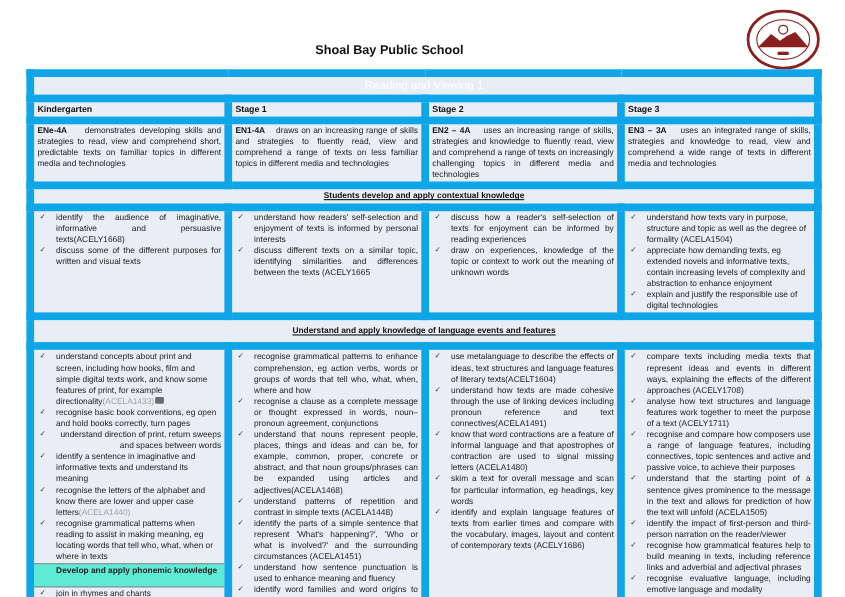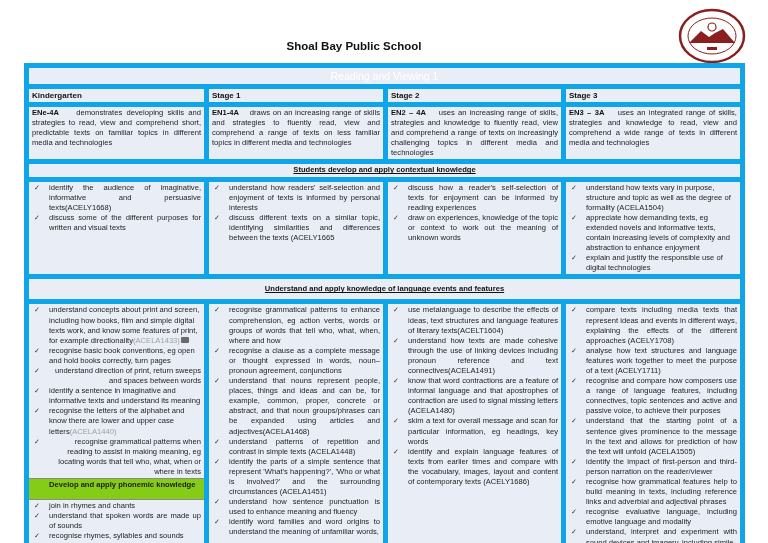--- a/index.html
+++ b/index.html
@@ -13,21 +13,21 @@
   }
   .logo {
     position: absolute; left: 677px; top: 7px; width: 70px; height: 58px;
   }
   table.curr {
     position: absolute; left: 24px; top: 63px; width: 716px;
     border-collapse: collapse; table-layout: fixed;
     font-size: 7.6px; line-height: 10.1px;
   }
   table.curr td {
-    border: 5px solid #0ea5e9; vertical-align: top; padding: 1px 3px;
+    border: 7px solid #0ea5e9; vertical-align: top; padding: 1px 3px;
     background: #e9eef6;
   }
   .title-row td {
     background: #943634; color: #ffffff; text-align: center;
     font-size: 10.5px; line-height: 14px; padding: 0;
   }
   .stage-row td {
     background: #d99694; font-weight: bold; font-size: 8px; line-height: 11px; color: #111;
   }
   .outcome td { text-align: justify; }
@@ -38,21 +38,21 @@
   .section-row.tall td { height: 18px; vertical-align: middle; }
   ul.ticks { list-style: none; margin: 0; padding: 0; }
   ul.ticks li {
     position: relative; padding-left: 17px; text-align: justify; margin: 0;
   }
   ul.ticks li::before {
     content: "\2713"; position: absolute; left: 2px; top: 0; font-size: 7px; color: #333;
   }
   .code-grey { color: #a0a0a0; }
   .sub-head {
-    background: #84cc16; font-weight: bold; margin: 1px -3px; padding: 1px 3px 9px 20px;
+    background: #5eead4; font-weight: bold; margin: 1px -3px; padding: 1px 3px 9px 20px;
     border-top: 1px solid #8a8a8a; border-bottom: 1px solid #8a8a8a;
   }
   .monitor-icon {
     display: inline-block; width: 8px; height: 6px; background: #6b6b6b;
     border-radius: 1px; vertical-align: 0; margin-left: 1px;
   }
   .cell-ctx { height: 81px; }
   .cell-lang { height: 268px; }
 </style>
 </head>
@@ -125,21 +125,21 @@
     <td colspan="4">Understand and apply knowledge of language events and features</td>
   </tr>
   <tr>
     <td class="cell-lang">
       <ul class="ticks">
         <li style="text-align:left"><span>understand concepts about print and screen, including how books, film and simple digital texts work, and know some features of print, for example directionality</span><span class="code-grey">(ACELA1433)</span><span class="monitor-icon"></span></li>
         <li style="text-align:left">recognise basic book conventions, eg open and hold books correctly, turn pages</li>
         <li style="text-align:right">understand direction of print, return sweeps and spaces between words</li>
         <li style="text-align:left">identify a sentence in imaginative and informative texts and understand its meaning</li>
         <li style="text-align:left"><span>recognise the letters of the alphabet and know there are lower and upper case letters</span><span class="code-grey">(ACELA1440)</span></li>
-        <li style="text-align:right">recognise grammatical patterns when reading to assist in making meaning, eg locating words that tell who, what, when or where in texts</li>
+        <li style="text-align:left">recognise grammatical patterns when reading to assist in making meaning, eg locating words that tell who, what, when or where in texts</li>
       </ul>
       <div class="sub-head">Develop and apply phonemic knowledge</div>
       <ul class="ticks">
         <li>join in rhymes and chants</li>
         <li>understand that spoken words are made up of sounds</li>
         <li>recognise rhymes, syllables and sounds</li>
       </ul>
     </td>
     <td>
       <ul class="ticks">

